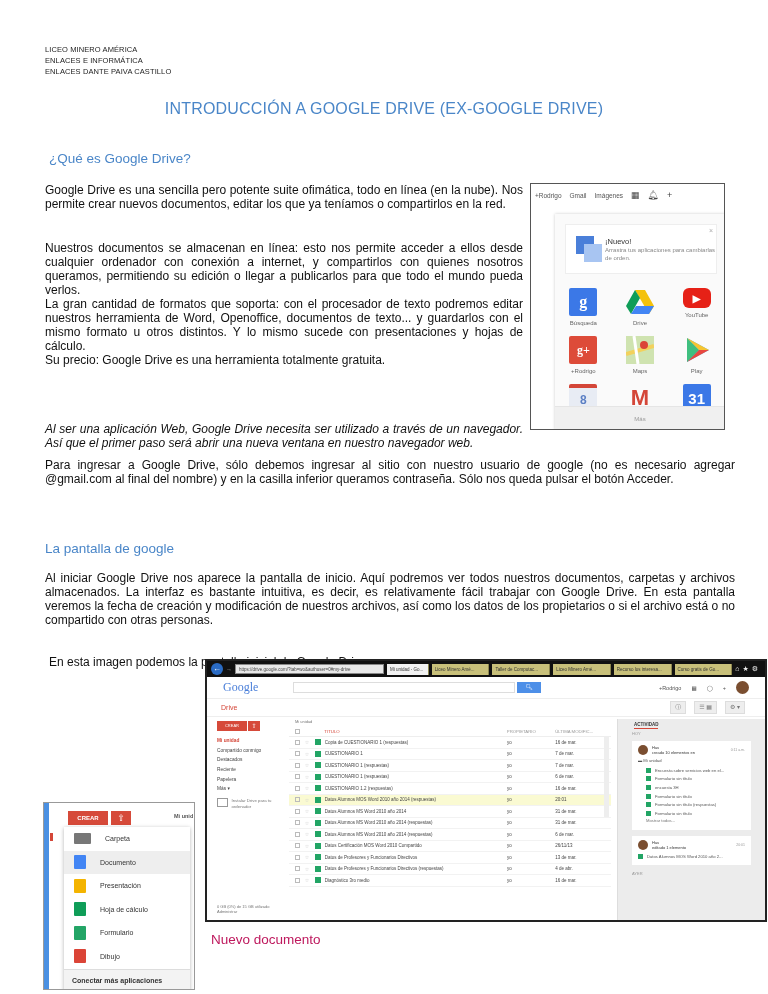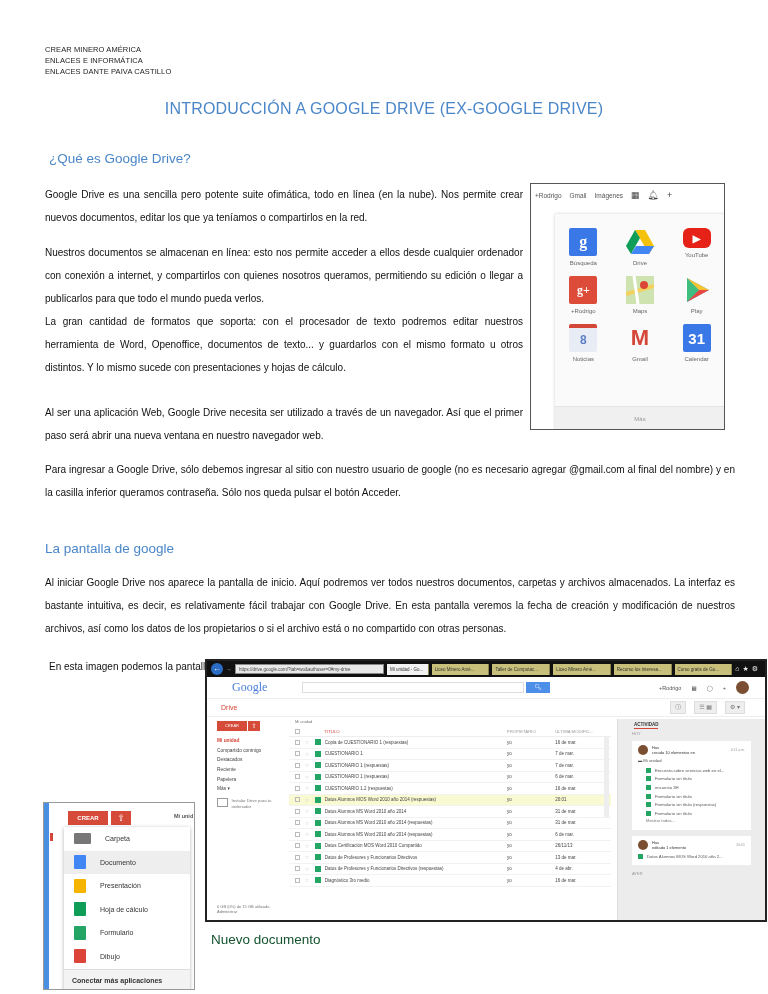--- a/index.html
+++ b/index.html
@@ -1,21 +1,21 @@
 <!DOCTYPE html>
 <html><head>
 <meta charset="utf-8">
 <style>
   * { box-sizing: border-box; margin: 0; padding: 0; }
   body { width: 768px; height: 994px; background: #ffffff; font-family: "Liberation Sans", sans-serif; color: #111; position: relative; overflow: hidden; }
   .abs { position: absolute; }
   .header-lines { left: 45px; top: 44px; font-size: 7.5px; line-height: 11px; color: #222; letter-spacing: 0.1px; }
   .doc-title { left: 0; width: 768px; top: 100px; text-align: center; font-size: 16px; color: #4a86c8; letter-spacing: 0.2px; }
   .h2 { font-size: 13.5px; color: #4a86c8; }
-  .p { font-size: 10px; line-height: 23px; color: #111; text-align: justify; }
+  .p { font-size: 12px; line-height: 14px; color: #111; text-align: justify; }
   .p div { margin: 0; }
 
   
   .launcher { left: 530px; top: 183px; width: 195px; height: 247px; border: 1px solid #555; background: #fff; overflow: hidden; }
   .launcher .topbar { height: 22px; display: flex; align-items: center; font-size: 6.5px; color: #555; padding-left: 4px; gap: 8px; }
   .launcher .topbar .ico { font-size: 9px; color: #444; }
   .launcher .panel { position: absolute; left: 24px; top: 30px; width: 170px; height: 216px; background: #fafafa; box-shadow: 0 0 3px rgba(0,0,0,0.2); }
   .launcher .promo { margin: 10px 8px 0 10px; height: 50px; background: #fff; border: 1px solid #eee; display: flex; align-items: center; gap: 8px; padding-left: 10px; position: relative; }
   .promo-icon { width: 26px; height: 26px; position: relative; }
   .promo-icon .a { position: absolute; left: 0; top: 0; width: 18px; height: 18px; background: #4a7fd9; }
@@ -30,21 +30,21 @@
   .launcher .more { position: absolute; left: 0; bottom: 0; width: 100%; height: 24px; background: #f0f0f0; border-top: 1px solid #e5e5e5; text-align: center; font-size: 6px; color: #999; line-height: 24px; }
 
   
   .drive { left: 205px; top: 659px; width: 562px; height: 263px; border: 2px solid #222; background: #fff; overflow: hidden; }
   .browserbar { height: 16px; background: #111; display: flex; align-items: center; padding-left: 4px; gap: 3px; }
   .back-btn { width: 12px; height: 12px; border-radius: 50%; background: #2a6bc4; color: #fff; font-size: 8px; line-height: 12px; text-align: center; }
   .urlbox { width: 150px; height: 10px; background: #e9e9e9; border: 1px solid #888; font-size: 4.5px; line-height: 9px; padding-left: 3px; color: #444; white-space: nowrap; overflow: hidden; }
   .tab { height: 11px; background: #c8c07a; font-size: 4.5px; line-height: 11px; padding: 0 3px; color: #333; white-space: nowrap; overflow: hidden; width: 58px; border-right: 1px solid #8e8850; }
   .tab.active { background: #f2f2f2; width: 42px; }
   .bb-icons { margin-left: auto; color: #eee; font-size: 7px; padding-right: 4px; letter-spacing: 3px; }
-  .gbar { height: 22px; display: flex; align-items: center; padding-left: 25px; border-bottom: 1px solid #eee; }
+  .gbar { height: 22px; display: flex; align-items: center; padding-left: 16px; border-bottom: 1px solid #eee; }
   .glogo { font-family: "Liberation Serif", serif; font-size: 12px; color: #4a7fd9; width: 70px; }
   .gsearch { width: 222px; height: 11px; border: 1px solid #ddd; position: relative; }
   .gsearch-btn { width: 24px; height: 11px; background: #4d8fe8; color: #fff; font-size: 6px; text-align: center; line-height: 11px; margin-left: 2px; }
   .gright { margin-left: auto; display: flex; align-items: center; gap: 10px; font-size: 5.5px; color: #555; padding-right: 16px; }
   .avatar { width: 13px; height: 13px; border-radius: 50%; background: #7a4e30; }
   .drivebar { height: 18px; display: flex; align-items: center; padding-left: 14px; border-bottom: 1px solid #eee; }
   .drivebar .dtitle { font-size: 7px; color: #d44638; }
   .drivebar .tools { margin-left: auto; display: flex; gap: 8px; padding-right: 20px; font-size: 6px; color: #777; }
   .drivebar .tools span { background: #eee; padding: 1px 4px; border: 1px solid #ddd; }
   .dside { position: absolute; left: 0; top: 58px; width: 82px; height: 203px; padding-left: 10px; }
@@ -94,62 +94,74 @@
   .crear .ubtn { width: 20px; height: 14px; background: #d64a3a; color: #fff; font-size: 9px; text-align: center; line-height: 14px; }
   .crear .miu { position: absolute; left: 130px; top: 10px; font-size: 5.5px; color: #555; font-weight: bold; }
   .crear .menu { position: absolute; left: 20px; top: 24px; width: 126px; height: 164px; background: #fff; box-shadow: 0 1px 4px rgba(0,0,0,0.3); }
   .mi { display: flex; align-items: center; height: 23.5px; padding-left: 10px; gap: 14px; font-size: 7px; color: #333; }
   .mi.sel { background: #eeeeee; }
   .mi .ic { width: 12px; height: 14px; border-radius: 1px; }
   .mi .ic.folder { width: 17px; height: 11px; background: #777; }
   .crear .connect { position: absolute; left: 0; bottom: 0; width: 100%; height: 22px; background: #f3f3f3; border-top: 1px solid #ddd; font-size: 7px; font-weight: bold; color: #333; line-height: 22px; padding-left: 8px; }
   .crear .rstar { position: absolute; right: 2px; top: 30px; width: 4px; height: 150px; border-left: 1px dotted #ddd; }
 
-  .caption { left: 211px; top: 932px; font-size: 13.5px; color: #14532d; }
+  .caption { left: 211px; top: 932px; font-size: 13.5px; color: #be185d; }
 </style>
 </head>
 <body>
 
 <div class="abs header-lines">
-  <div>CREAR MINERO AMÉRICA</div>
+  <div>LICEO MINERO AMÉRICA</div>
   <div>ENLACES E INFORMÁTICA</div>
   <div>ENLACES DANTE PAIVA CASTILLO</div>
 </div>
 
 <div class="abs doc-title">INTRODUCCIÓN A GOOGLE DRIVE (EX-GOOGLE DRIVE)</div>
 
 <div class="abs h2" style="left:49px; top:151px;">¿Qué es Google Drive?</div>
 
 <div class="abs p" style="left:45px; top:183px; width:478px;">
   <div>Google Drive es una sencilla pero potente suite ofimática, todo en línea (en la nube). Nos permite crear nuevos documentos, editar los que ya teníamos o compartirlos en la red.</div>
 </div>
 
 <div class="abs p" style="left:45px; top:241px; width:478px;">
   <div>Nuestros documentos se almacenan en línea: esto nos permite acceder a ellos desde cualquier ordenador con conexión a internet, y compartirlos con quienes nosotros queramos, permitiendo su edición o llegar a publicarlos para que todo el mundo pueda verlos.</div>
   <div>La gran cantidad de formatos que soporta: con el procesador de texto podremos editar nuestros herramienta de Word, Openoffice, documentos de texto... y guardarlos con el mismo formato u otros distintos. Y lo mismo sucede con presentaciones y hojas de cálculo.</div>
-</div>
-
-<div class="abs p" style="left:45px; top:401px; width:478px;">
+  <div>Su precio: Google Drive es una herramienta totalmente gratuita.</div>
+</div>
+
+<div class="abs p" style="left:45px; top:422px; width:478px;font-style:italic;">
   <div>Al ser una aplicación Web, Google Drive necesita ser utilizado a través de un navegador. Así que el primer paso será abrir una nueva ventana en nuestro navegador web.</div>
 </div>
 
 <div class="abs p" style="left:45px; top:458px; width:690px;">
   <div>Para ingresar a Google Drive, sólo debemos ingresar al sitio con nuestro usuario de google (no es necesario agregar @gmail.com al final del nombre) y en la casilla inferior queramos contraseña. Sólo nos queda pulsar el botón Acceder.</div>
 </div>
 
 <div class="abs launcher">
   <div class="topbar">
     <span>+Rodrigo</span>
     <span>Gmail</span>
     <span>Imágenes</span>
     <span class="ico">▦</span>
     <span class="ico">🔔︎</span>
     <span class="ico">+</span>
   </div>
   <div class="panel">
+    <div class="promo">
+      <div class="promo-icon">
+          <div class="a"></div>
+          <div class="b"></div>
+        </div>
+      <div class="promo-text">
+        <div class="t1">¡Nuevo!</div>
+        <div class="t2">Arrastra tus aplicaciones para cambiarlas de orden.</div>
+      </div>
+      <span class="promo-close">×</span>
+    </div>
     <div class="apps">
       <div class="app">
         <div class="tile" style="background:#3b78e7;font-family:'Liberation Serif',serif;">g</div>
         <div class="lbl">Búsqueda</div>
       </div>
       <div class="app">
         <div class="tile">
           <svg width="28" height="26" viewBox="0 0 28 26">
               <polygon points="9,1 19,1 28,17 23,25" fill="#f4c20d"></polygon>
               <polygon points="9,1 0,17 5,25 14,9" fill="#0f9d58"></polygon>

